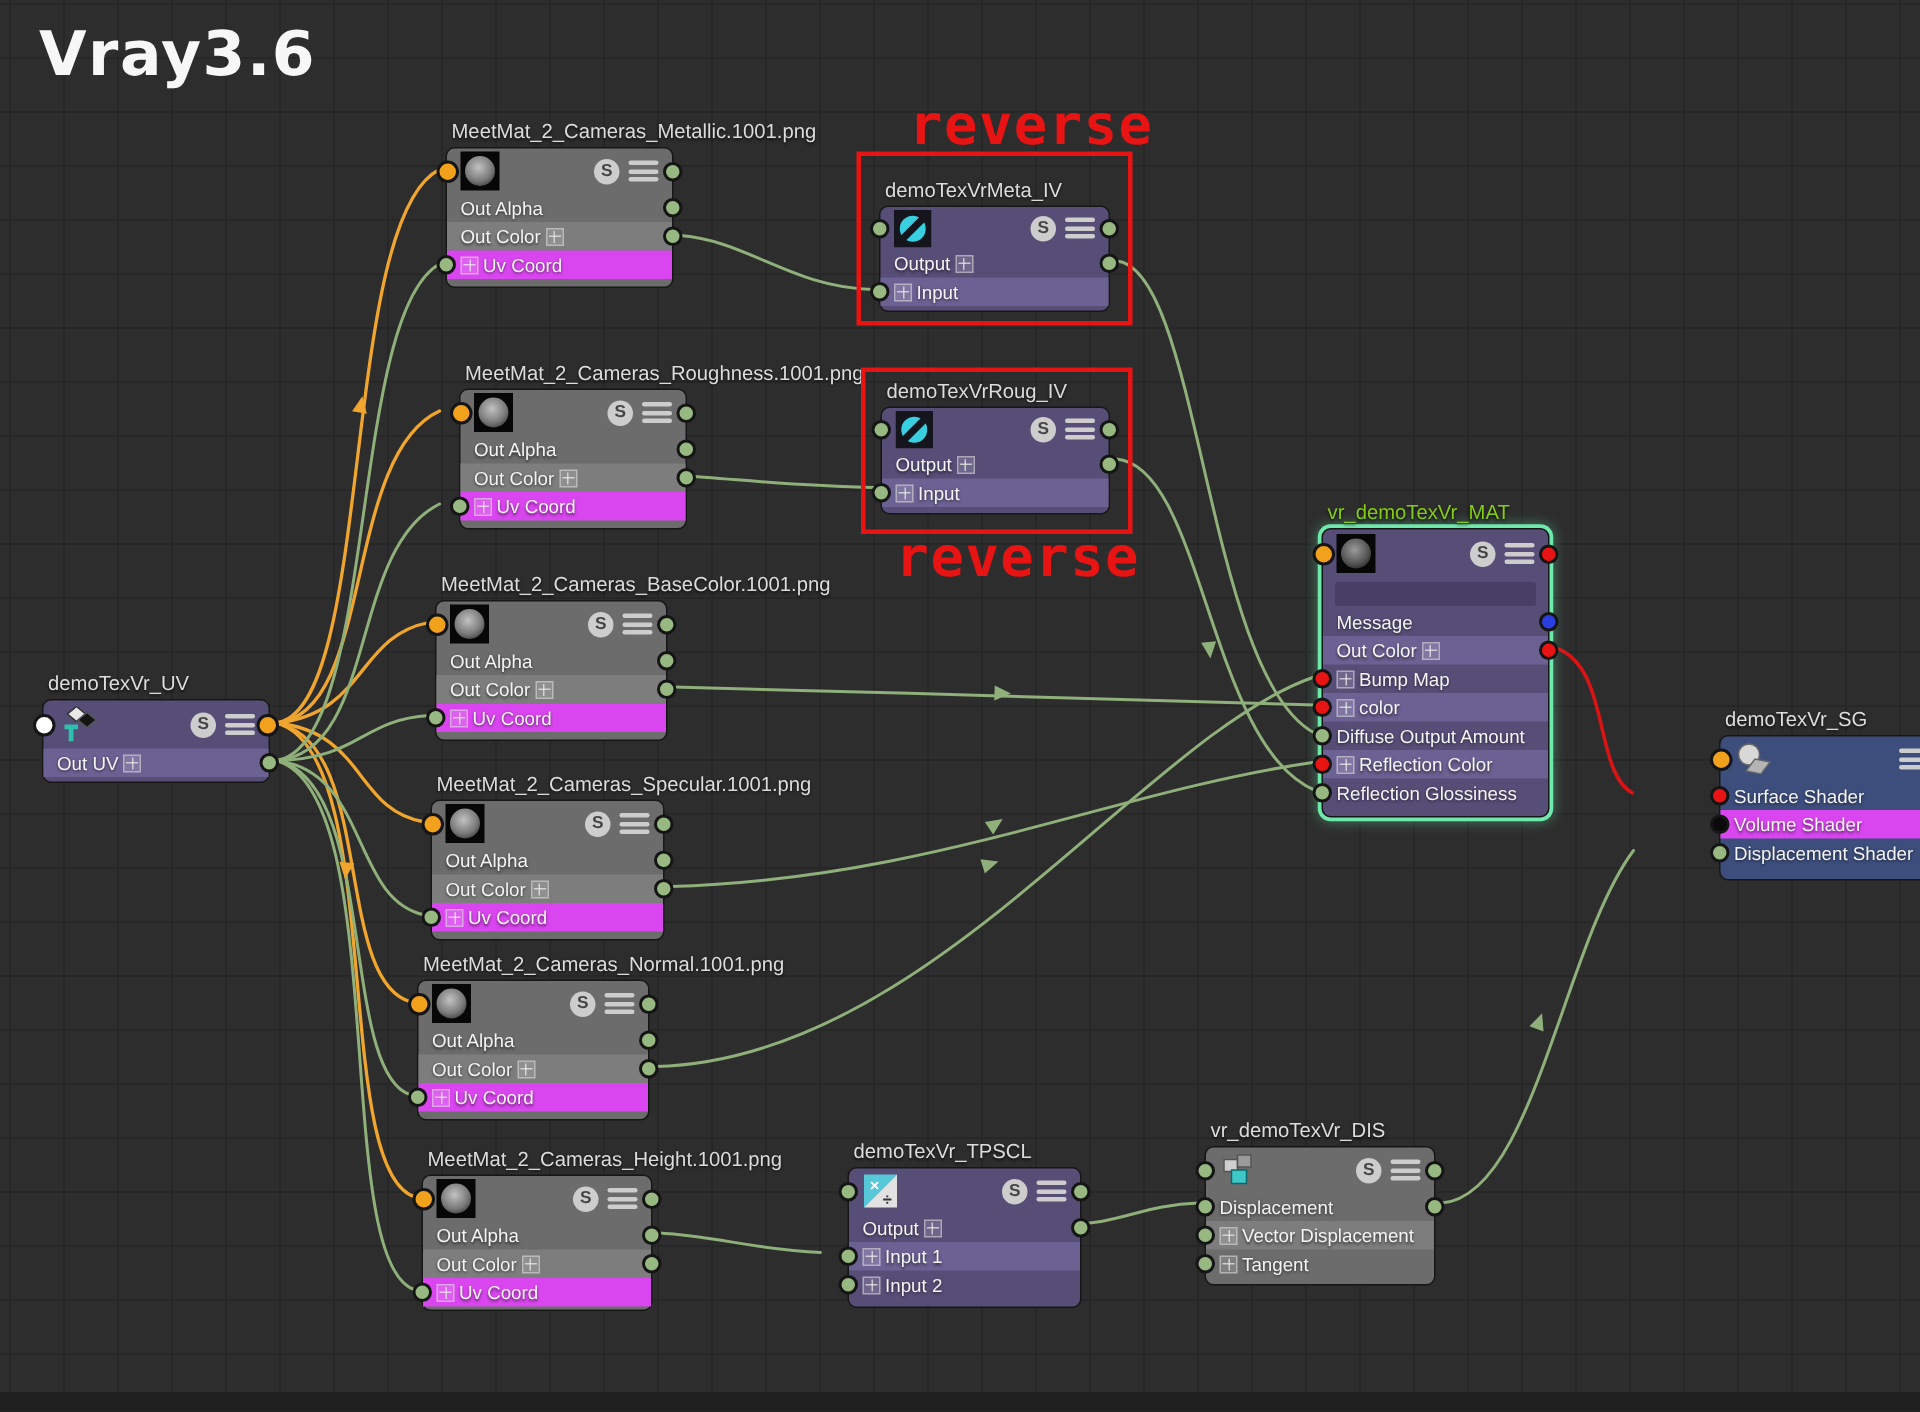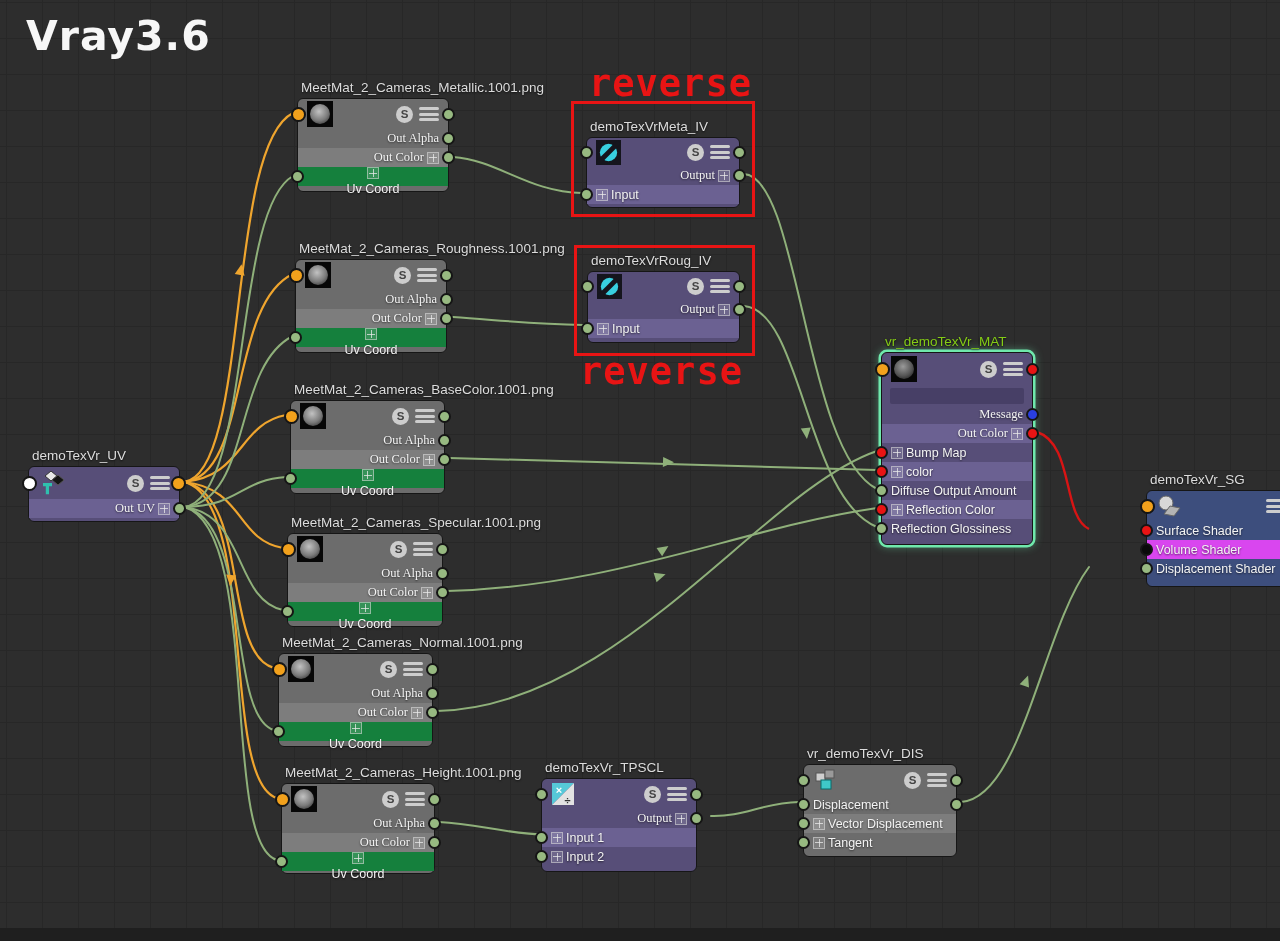--- a/index.html
+++ b/index.html
@@ -25,42 +25,42 @@
   .grow{flex:1;}
   .thumb{width:26px;height:26px;background:#070707;position:relative;flex:0 0 auto;}
   .thumb::after{content:"";position:absolute;left:3px;top:3px;right:3px;bottom:3px;border-radius:50%;
     background:radial-gradient(circle at 45% 38%,#c2c2c2,#7a7a7a 55%,#303030 90%);}
   .thumb--dark::after{background:radial-gradient(circle at 45% 38%,#9a9a9a,#565656 55%,#1d1d1d 90%);}
   .sbadge{width:17px;height:17px;border-radius:50%;background:#cdcdcd;color:#454545;font-size:11.5px;font-weight:bold;
     display:flex;align-items:center;justify-content:center;flex:0 0 auto;}
   .bars{display:flex;flex-direction:column;gap:2.5px;width:20px;flex:0 0 auto;}
   .bars i{display:block;height:3px;background:#cdcdcd;border-radius:2px;}
   .row{position:relative;display:flex;align-items:center;height:19px;padding:0 9px;gap:3px;}
-  .row--out{justify-content:flex-end;font-family:Liberation Serif, serif;}
+  .row--out{justify-content:flex-start;}
   .node--gray .row--light{background:#7d7d7d;}
-  .node--gray .row--mid{background:#15803d;flex-direction:column;}
+  .node--gray .row--mid{background:#d946ef;}
   .node--purple .row--light{background:#6b6192;}
   .node--blue .row--light{background:#d946ef;align-items:center;}
   .lbl{font-size:12.5px;color:#f4f4f4;text-shadow:0 1px 2px #0009;white-space:nowrap;}
   .swatch{height:16px;margin:3px 8px 1px;background:#473f66;border-radius:2px;}
   .port{position:absolute;width:13px;height:13px;border-radius:50%;background:#97b981;border:2px solid #151515;box-sizing:border-box;z-index:5;top:50%;margin-top:-6.5px;}
   .port--left{left:-7px;}
   .port--right{right:-7px;}
   .port--orange{background:#f2a11c;width:15px;height:15px;margin-top:-7.5px;}
   .port--white{background:#ffffff;width:15px;height:15px;margin-top:-7.5px;}
   .port--red{background:#e81414;}
   .port--blue{background:#2a3fe0;}
   .port--black{background:#0a0a0a;}
   .xp{display:inline-block;width:10px;height:10px;border:1px solid rgba(220,220,220,.55);background:rgba(255,255,255,.14);position:relative;flex:0 0 auto;}
   .xp::before{content:"";position:absolute;left:1px;right:1px;top:50%;height:1px;margin-top:-.5px;background:rgba(235,235,235,.75);}
   .xp::after{content:"";position:absolute;top:1px;bottom:1px;left:50%;width:1px;margin-left:-.5px;background:rgba(235,235,235,.75);}
   .page-title{position:absolute;left:26px;top:12px;z-index:6;font-family:"DejaVu Sans",sans-serif;
     font-size:41px;font-weight:800;color:#f7f7f7;letter-spacing:1px;}
   .rev-label{position:absolute;z-index:6;font-family:"DejaVu Sans Mono","Liberation Mono",monospace;
-    font-weight:bold;font-size:37px;color:#e81414;letter-spacing:1px;text-align:left;}
+    font-weight:bold;font-size:37px;color:#e81414;letter-spacing:1px;text-align:right;}
   .rev-box{position:absolute;z-index:6;border:3px solid #e81414;box-sizing:border-box;pointer-events:none;}
   svg.icon{flex:0 0 auto;display:block;}
 </style>
 </head>
 <body>
 
 <div class="canvas">
 
   <div class="page-title">Vray3.6</div>
 
@@ -151,21 +151,21 @@
         <span class="xp"></span>
         <span class="port port--right"></span>
       </div>
     <div class="row row--mid">
         <span class="port port--left"></span>
         <span class="xp"></span>
         <span class="lbl">Uv Coord</span>
       </div>
   </div>
 
-  <div class="node node--gray" style="left:295px;top:259px;width:152px;height:94px">
+  <div class="node node--gray" style="left:306px;top:259px;width:152px;height:94px">
     <div class="node-title">MeetMat_2_Cameras_Roughness.1001.png</div>
     <div class="hd">
       <span class="thumb"></span>
         <span class="grow"></span>
       <span class="sbadge">S</span>
       <span class="bars">
           <i></i>
           <i></i>
           <i></i>
         </span>
@@ -440,21 +440,21 @@
     <div class="row row--light">
         <span class="port port--left port--black"></span>
         <span class="lbl">Volume Shader</span>
       </div>
     <div class="row">
         <span class="port port--left"></span>
         <span class="lbl">Displacement Shader</span>
       </div>
   </div>
 
-  <div class="node node--purple" style="left:541px;top:778px;width:156px;height:94px">
+  <div class="node node--purple" style="left:565px;top:778px;width:156px;height:94px">
     <div class="node-title">demoTexVr_TPSCL</div>
     <div class="hd">
       <svg class="icon" width="24" height="24" viewBox="0 0 24 24">
         <path d="M1 1 H23 L1 23 Z" fill="#56c8d8"></path>
           <path d="M23 1 V23 H1 Z" fill="#e2e2e2"></path>
         <text x="8" y="12" font-size="11" font-weight="bold" fill="#ffffff" text-anchor="middle">×</text>
         <text x="16.5" y="21.5" font-size="11" font-weight="bold" fill="#333333" text-anchor="middle">÷</text>
       </svg>
       <span class="grow"></span>
       <span class="sbadge">S</span>

